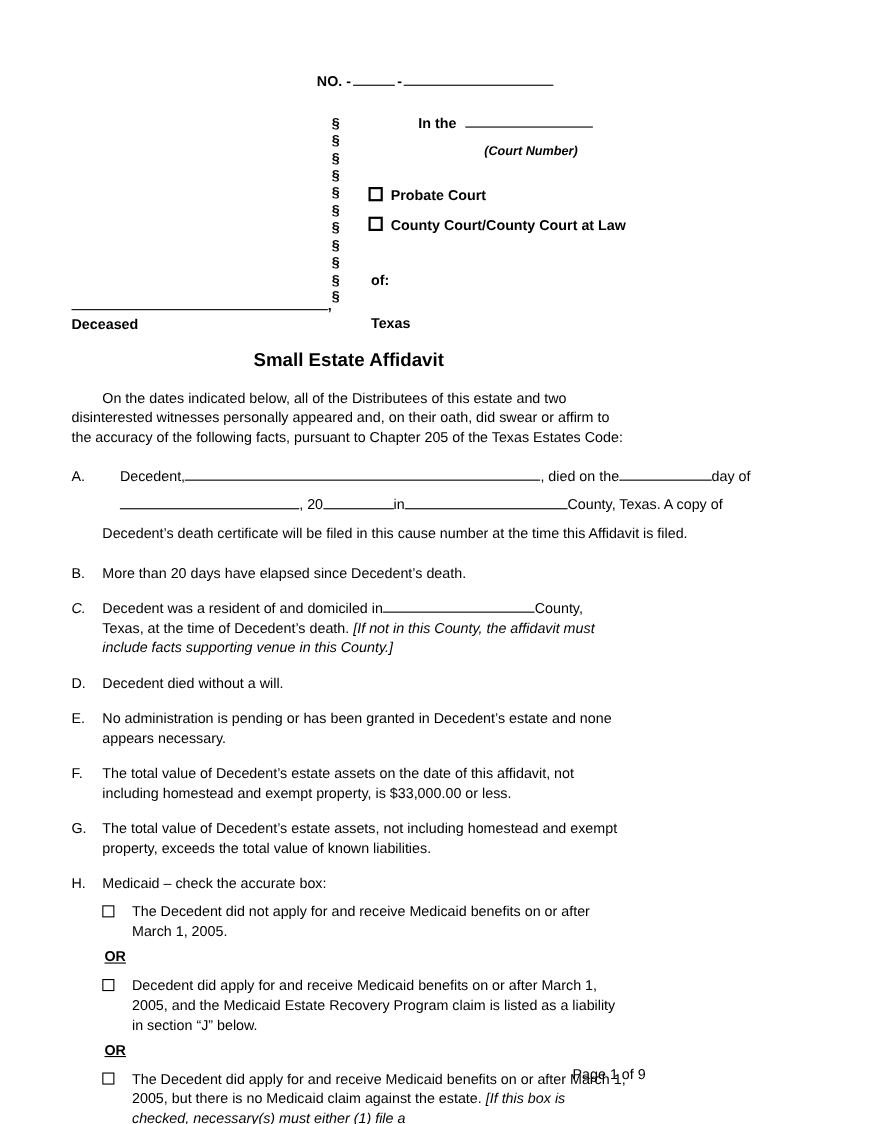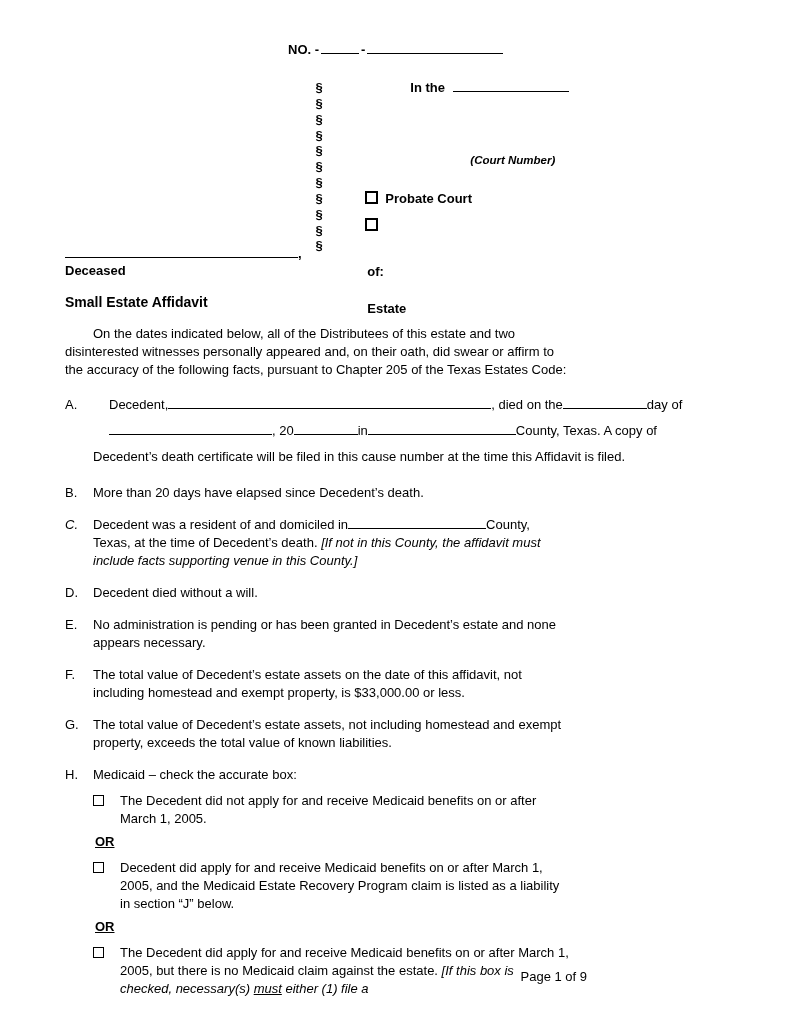--- a/index.html
+++ b/index.html
@@ -5,21 +5,21 @@
   * { box-sizing: border-box; margin: 0; padding: 0; }
   html, body { background: #ffffff; }
   body {
     width: 790px; height: 1022px;
     font-family: "Liberation Sans", sans-serif;
     font-size: 13px; color: #000; overflow: hidden;
   }
   .page {
     position: relative;
     width: 634px; height: 1022px;
-    padding: 42px 65px 0 65px;
+    padding: 66px 65px 0 65px;
   }
   .b { font-weight: bold; }
   .i { font-style: italic; }
   .blank {
     display: inline-block;
     border-bottom: 1.6px solid #000;
     height: 12px;
     vertical-align: baseline;
   }
   
@@ -28,32 +28,32 @@
   .w38  { width: 38px; }  .w136 { width: 136px; }
   .header { display: flex; margin-top: 20px; height: 198px; }
   .header-left  { width: 310px; display: flex; flex-direction: column; }
   .header-left .spacer { flex: 1; }
   .header-secs  { width: 58px; display: flex; flex-direction: column; }
   .header-secs span { height: 15.85px; line-height: 15.85px; font-weight: bold; }
   .header-right { flex: 1; display: flex; flex-direction: column; gap: 11px; }
   .hrow { height: 15.85px; line-height: 15.85px; white-space: nowrap; }
   .hrow.inthe { padding-left: 48px; }
   .hrow.inthe .blank { width: 116px; margin-left: 8px; }
-  .hrow.courtnum { padding-left: 108px; font-size: 11.5px; margin-top: 46px; }
+  .hrow.courtnum { padding-left: 108px; font-size: 11.5px; }
   .hrow.cbrow { padding-left: 3px; display: flex; align-items: flex-start; }
   .checkbox {
     display: inline-block; width: 13px; height: 13px;
     border: 2px solid #000; background: #fff; margin-right: 7px; flex: none;
   }
   .hrow.ofrow, .hrow.countyrow, .hrow.texasrow { padding-left: 5px; }
   .hrow.countyrow .blank { width: 166px; margin-right: 4px; }
   .name-row { height: 17px; white-space: nowrap; }
   .name-row .blank { width: 233px; }
   
-  .title { margin-top: 16px; font-size: 14px; font-weight: bold; }
+  .title { margin-top: 16px; text-align: center; font-size: 17px; font-weight: bold; }
   .intro { margin-top: 15px; line-height: 18px; text-indent: 28px; }
   
   .list { margin-top: 13px; }
   .item { display: grid; grid-template-columns: 28px 1fr; margin-bottom: 14px; line-height: 18px; }
   .item .label { }
   .item.item-a { line-height: 26px; }
   .item-a .line { white-space: nowrap; margin-left: 16px; }
   .wA1 { width: 323px; } .wA2 { width: 84px; }
   .wA3 { width: 163px; } .wA4 { width: 64px; } .wA5 { width: 148px; }
   .wC  { width: 138px; }
@@ -107,29 +107,30 @@
       <div class="hrow courtnum">
         <span class="b i">(Court Number)</span>
       </div>
       <div class="hrow"></div>
       <div class="hrow cbrow">
         <span class="checkbox"></span>
         <span class="b">Probate Court</span>
       </div>
       <div class="hrow cbrow">
         <span class="checkbox"></span>
+        <span class="b">County Court/County Court at Law</span>
       </div>
       <div class="hrow"></div>
       <div class="hrow"></div>
       <div class="hrow ofrow">
         <span class="b">of:</span>
       </div>
       <div class="hrow"></div>
       <div class="hrow texasrow">
-        <span class="b">Estate</span>
+        <span class="b">Texas</span>
       </div>
     </div>
   </div>
 
   <div class="title">Small Estate Affidavit</div>
 
   <p class="intro">On the dates indicated below, all of the Distributees of this estate and two disinterested witnesses personally appeared and, on their oath, did swear or affirm to the accuracy of the following facts, pursuant to Chapter 205 of the Texas Estates Code:</p>
 
   <div class="list">
 

